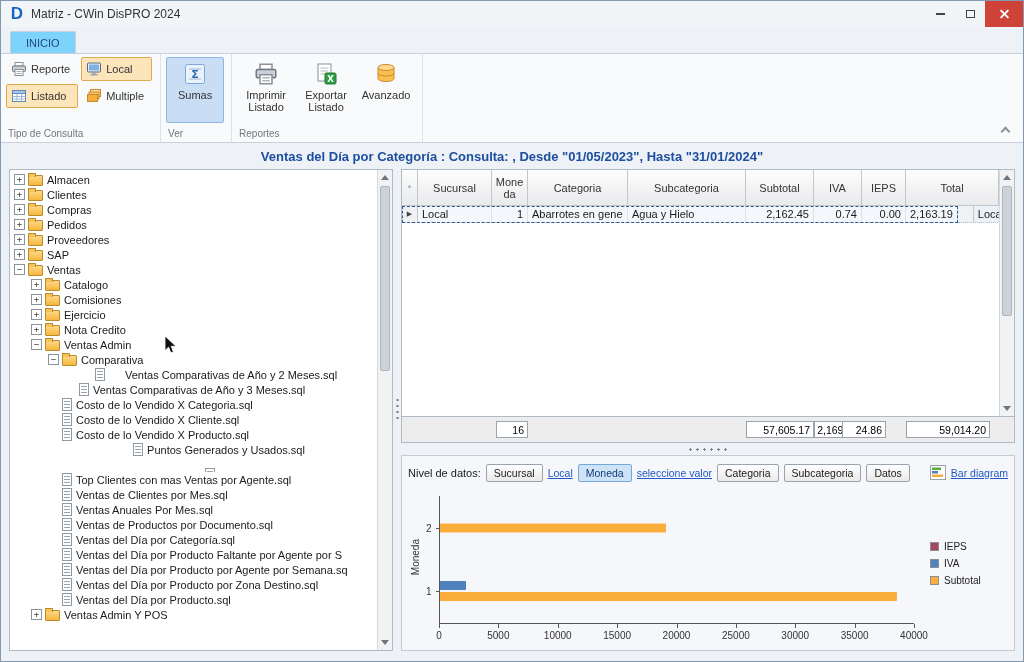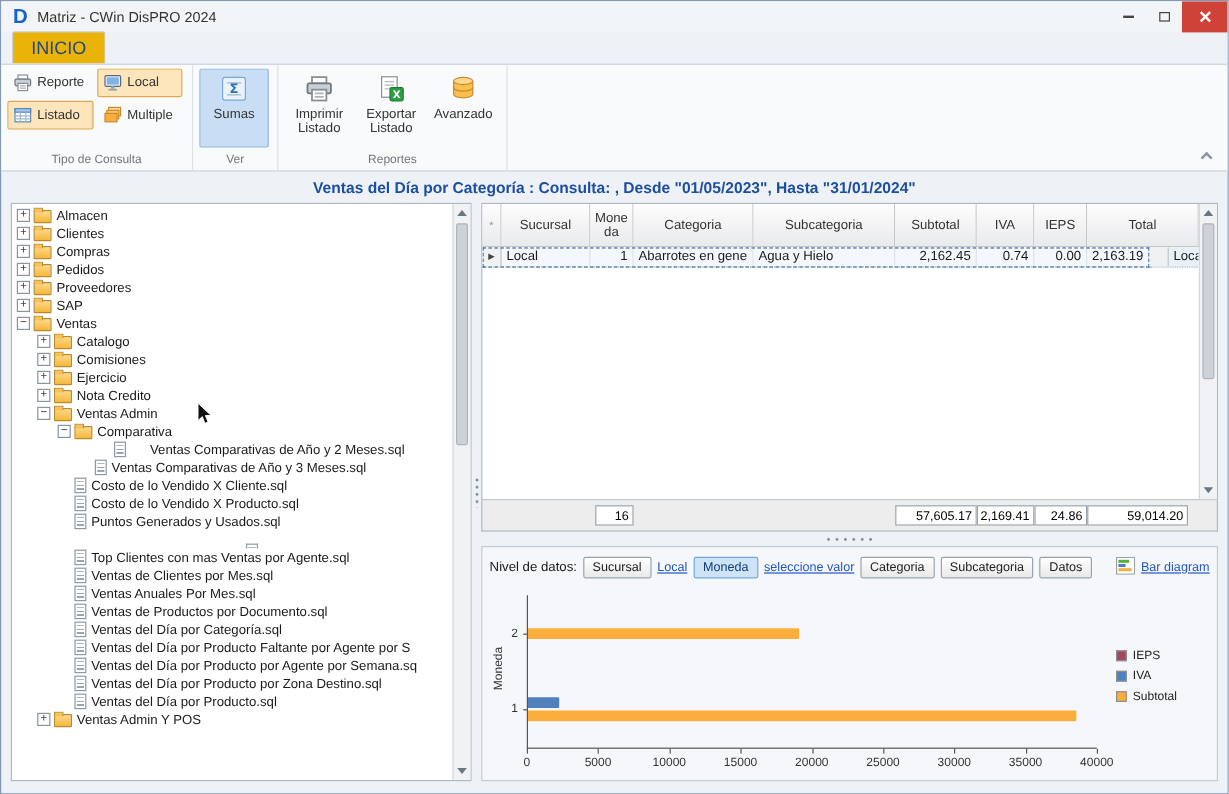--- a/index.html
+++ b/index.html
@@ -16,27 +16,27 @@
   .winbtns { margin-left:auto; display:flex; height:100%; }
   .winbtn { width:30px; display:flex; align-items:center; justify-content:center; }
   .bar-min { width:9px; height:2px; background:#444; }
   .box-max { width:9px; height:8px; border:1px solid #444; }
   .winbtn.close { width:38px; background:#cf4238; position:relative; }
   .xle, .xri { position:absolute; width:11px; height:2px; background:#fff; left:14px; top:12px; }
   .xle { transform:rotate(45deg); } .xri { transform:rotate(-45deg); }
 
   
   .tabs { height:26px; background:#eef1f5; display:flex; align-items:flex-end; padding-left:9px; }
-  .tab { background:#eab308; border:1px solid #c8d0d9; border-bottom:none; padding:5px 15px 4px;
-         font-size:15px; color:#24477e; border-radius:2px 2px 0 0; }
+  .tab { background:#7dd3fc; border:1px solid #c8d0d9; border-bottom:none; padding:5px 15px 4px;
+         font-size:11px; color:#24477e; border-radius:2px 2px 0 0; }
   .ribbon { height:90px; background:#f9fafb; border-top:1px solid #c8d0d9;
             border-bottom:1px solid #c8d0d9; display:flex; position:relative; }
   .rgroup { display:flex; flex-direction:column; border-right:1px solid #dde2e8; padding:3px 5px 0; }
   .gbody { flex:1; display:flex; align-items:flex-start; }
-  .glabel { text-align:center; font-size:10px; color:#70777e; padding:3px 2px 3px; }
+  .glabel { text-align:left; font-size:10px; color:#70777e; padding:3px 2px 3px; }
   .col { display:flex; flex-direction:column; gap:3px; margin-right:3px; }
   .sbtn { display:flex; align-items:center; gap:4px; font-size:11px; color:#333;
           padding:2px 7px 2px 4px; border:1px solid transparent; border-radius:2px; height:24px; }
   .sbtn.hl { background:#fce4bb; border-color:#e0a94f; }
   .bigbtn { width:58px; min-height:66px; display:flex; flex-direction:column; align-items:center;
             padding:4px 2px 1px; font-size:11px; color:#333; text-align:center;
             border:1px solid transparent; border-radius:2px; margin-right:2px; }
   .bigbtn .cap { line-height:12px; margin-top:3px; }
   .bigbtn.hlblue { background:#c9def5; border-color:#8db6e3; }
   .icon16 { width:16px; height:16px; display:inline-block; flex:none; }
@@ -363,28 +363,33 @@
             <span class="tlabel">Ventas Comparativas de Año y 2 Meses.sql</span>
           </div>
           <div class="trow" style="padding-left: 53px;">
             <span class="texp empty"></span>
             <span class="ticon file"></span>
             <span class="tlabel">Ventas Comparativas de Año y 3 Meses.sql</span>
           </div>
           <div class="trow" style="padding-left: 36px;">
             <span class="texp empty"></span>
             <span class="ticon file"></span>
+            <span class="tlabel">Costo de lo Vendido X Categoria.sql</span>
+          </div>
+          <div class="trow" style="padding-left: 36px;">
+            <span class="texp empty"></span>
+            <span class="ticon file"></span>
             <span class="tlabel">Costo de lo Vendido X Cliente.sql</span>
           </div>
           <div class="trow" style="padding-left: 36px;">
             <span class="texp empty"></span>
             <span class="ticon file"></span>
             <span class="tlabel">Costo de lo Vendido X Producto.sql</span>
           </div>
-          <div class="trow" style="padding-left: 36px;">
+          <div class="trow" style="padding-left: 36px; justify-content: center;">
             <span class="texp empty"></span>
             <span class="ticon file"></span>
             <span class="tlabel">Puntos Generados y Usados.sql</span>
           </div>
           <div class="trow" style="padding-left: 36px; flex-direction: column;">
             <span class="texp empty"></span>
             <span class="ticon file"></span>
             <span class="tlabel">Top 10 de Clientes con mas Ventas.sql</span>
           </div>
           <div class="trow" style="padding-left: 36px;">
@@ -485,21 +490,21 @@
           <div class="arr-up"></div>
           <div class="thumb" style="top:16px; height:130px;"></div>
           <div class="arr-down"></div>
         </div>
       </div>
 
       <div class="grid-footer">
         <div class="fbox" style="left:94px; width:32px;">16</div>
         <div class="fbox" style="left:344px; width:68px;">57,605.17</div>
         <div class="fbox" style="left:412px; width:48px;">2,169.41</div>
-        <div class="fbox" style="left:460px; width:44px;padding-left:37px;">24.86</div>
+        <div class="fbox" style="left:440px; width:44px;padding-left:37px;">24.86</div>
         <div class="fbox" style="left:504px; width:84px;">59,014.20</div>
       </div>
 
       <div class="hsplit">
           <div class="grip"></div>
         </div>
 
       <div class="lower">
         <div class="level-bar">
           <span>Nivel de datos:</span>

